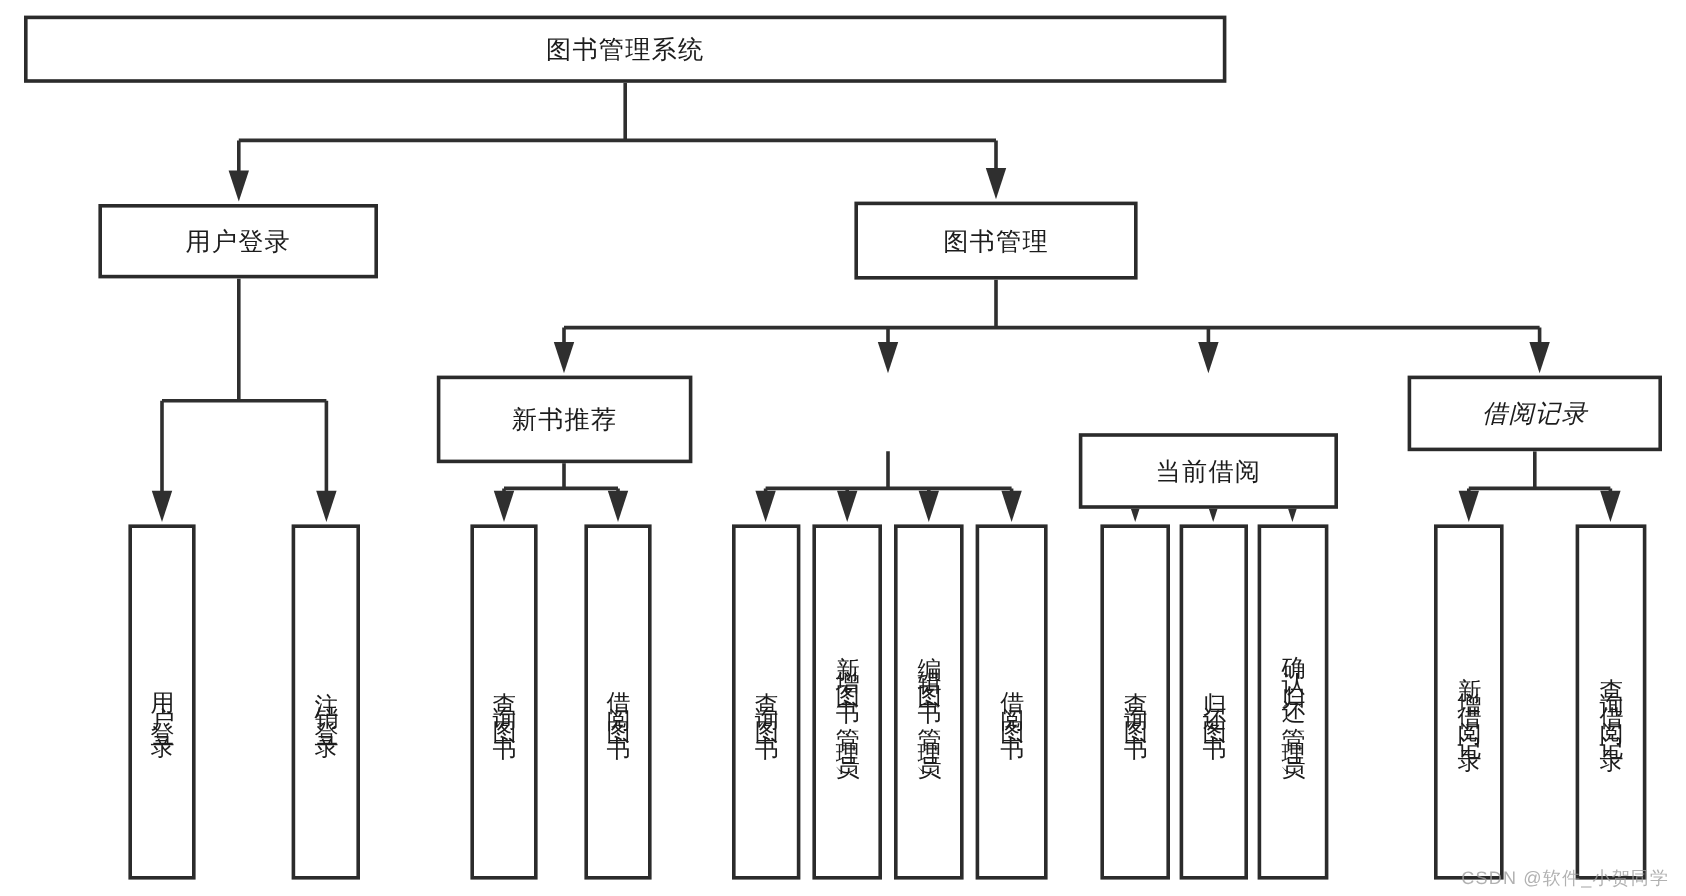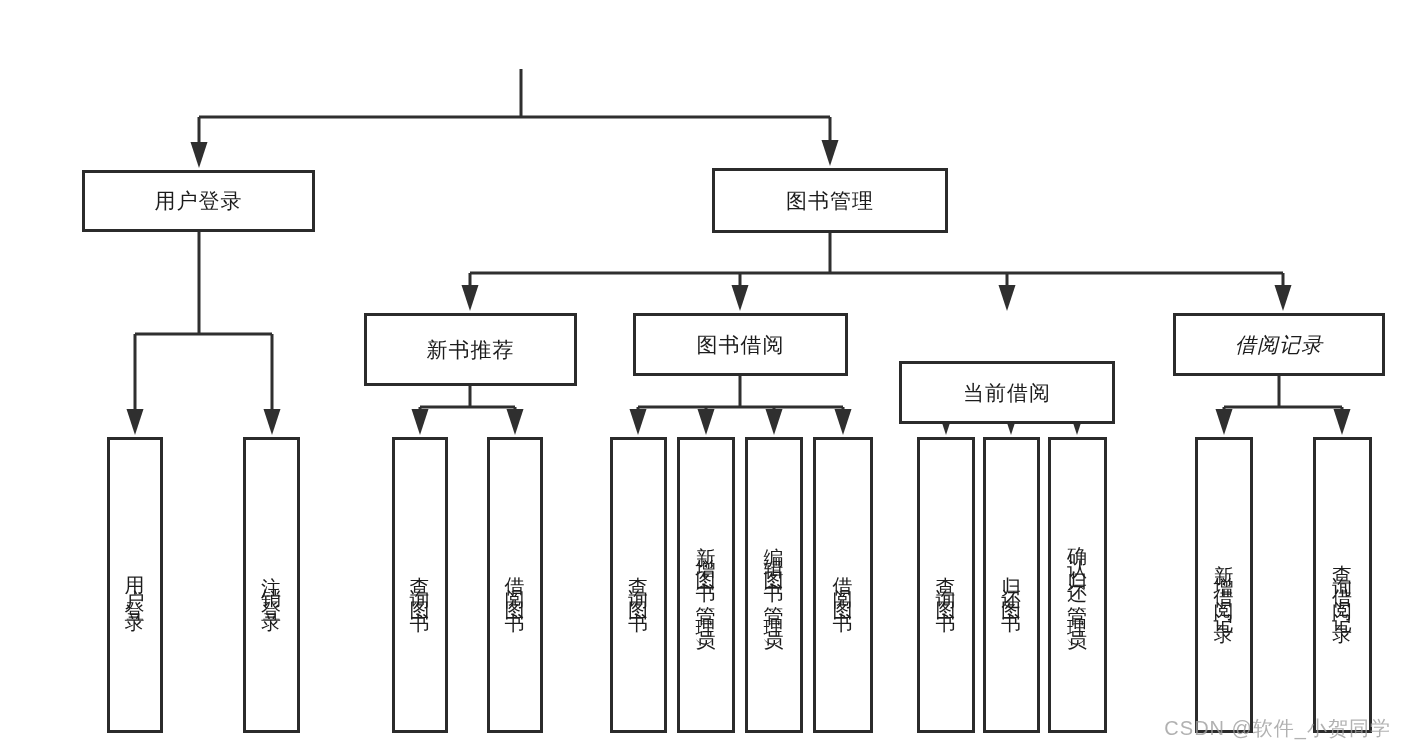--- a/index.html
+++ b/index.html
@@ -33,21 +33,21 @@
     text-orientation:mixed;
     font-size:20px;
     line-height:1;
     letter-spacing:12px;
     color:#1c1c1c;
   }
   .watermark{
     position:absolute;
     right:14px;
     bottom:5px;
-    font-size:20px;
+    font-size:15px;
     color:rgba(158,158,158,0.8);
     letter-spacing:1px;
     pointer-events:none;
   }
 </style>
 </head>
 <body>
 
 <div class="canvas">
 
@@ -91,26 +91,26 @@
 
       <polygon points="937.5,409 954.5,409 946,435"></polygon>
       <polygon points="1002.5,409 1019.5,409 1011,435"></polygon>
       <polygon points="1068.5,409 1085.5,409 1077,435"></polygon>
 
       <polygon points="1215.5,409 1232.5,409 1224,435"></polygon>
       <polygon points="1333.5,409 1350.5,409 1342,435"></polygon>
     </g>
   </svg>
 
+  <div class="box" style="left:20px;top:13px;width:1002px;height:56px;">图书管理系统</div>
 
   <div class="box" style="left:82px;top:170px;width:233px;height:62px;">用户登录</div>
   <div class="box" style="left:712px;top:168px;width:236px;height:65px;">图书管理</div>
 
   <div class="box" style="left:364px;top:313px;width:213px;height:73px;">新书推荐</div>
-  <div class="box" style="left:633px;top:313px;width:215px;height:63px;">图书借阅</div>
   <div class="box" style="left:899px;top:313px;width:216px;height:63px;margin-top:48px;">当前借阅</div>
   <div class="box" style="left:1173px;top:313px;width:212px;height:63px;font-style:italic;">借阅记录</div>
 
   <div class="vbox" style="left:107px;top:437px;width:56px;height:296px;">
     <span>用户登录</span>
   </div>
   <div class="vbox" style="left:243px;top:437px;width:57px;height:296px;">
     <span>注销登录</span>
   </div>
 

